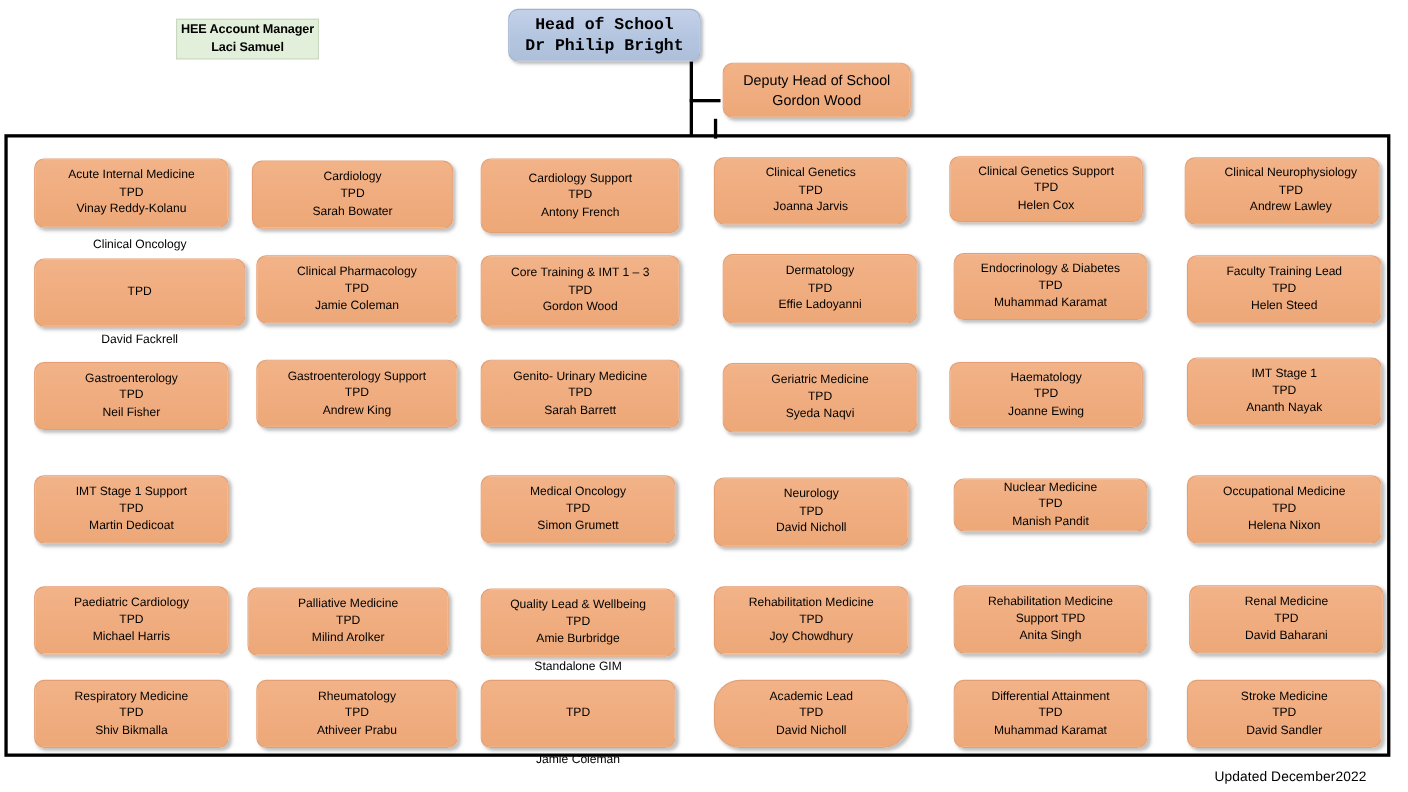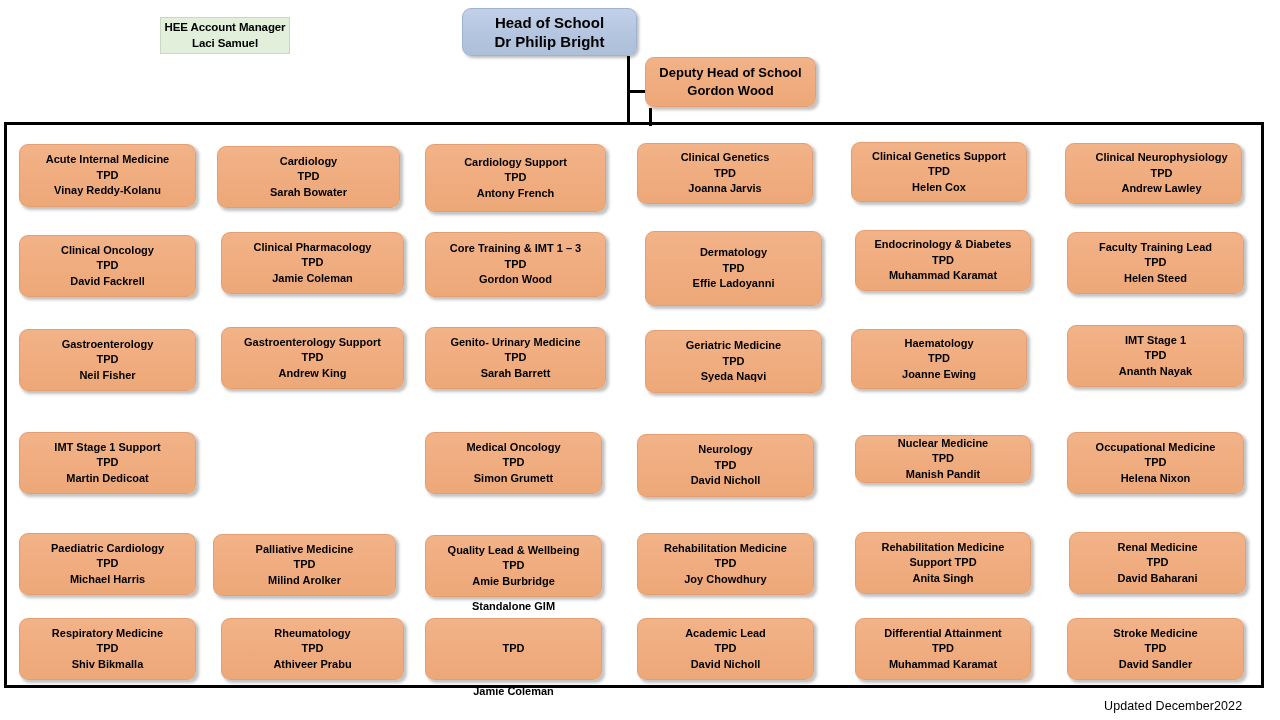--- a/index.html
+++ b/index.html
@@ -62,24 +62,25 @@
     background: linear-gradient(to bottom, #f2b388 0%, #f0ad80 45%, #eda878 100%);
     border: 1px solid #e39f73;
     border-radius: 9px;
     box-sizing: border-box;
     display: flex;
     flex-direction: column;
     align-items: center;
     justify-content: center;
     text-align: center;
     font-size: 11px;
-    font-weight: bold;
+    font-weight: normal;
     line-height: 1.42;
     box-shadow: 2.5px 2.5px 3px rgba(120,120,120,0.45);
     padding: 0 4px;
+    margin-left: 12px;
   }
   .node.deputy {
     font-size: 13px;
     line-height: 1.35;
   }
   .node .ln { display: block; white-space: nowrap; }
 
   
   .vline {
     position: absolute;
@@ -111,21 +112,21 @@
 </head>
 <body>
 
 <div id="canvas">
 
   <div class="hee-box" style="left:160px; top:17px; width:130px; height:37px;">
     <span class="ln">HEE Account Manager</span>
     <span class="ln">Laci Samuel</span>
   </div>
 
-  <div class="head-box" style="left:462px; top:8px; width:175px; height:48px;">
+  <div class="head-box" style="left:462px; top:8px; width:175px; height:48px;font-family:Liberation Mono, monospace;">
     <span class="ln">Head of School</span>
     <span class="ln">Dr Philip Bright</span>
   </div>
 
   <div class="vline" style="left:627px; top:56px; height:68px;"></div>
 
   <div class="hline" style="left:627px; top:90px; width:28px;"></div>
 
   <div class="vline" style="left:649px; top:108px; height:18px;"></div>
 
@@ -160,36 +161,36 @@
     <span class="ln">Clinical Genetics  Support</span>
     <span class="ln">TPD</span>
     <span class="ln">Helen Cox</span>
   </div>
   <div class="node" style="left:1065px; top:143px; width:177px; height:61px;padding-left:20px;">
     <span class="ln">Clinical Neurophysiology</span>
     <span class="ln">TPD</span>
     <span class="ln">Andrew Lawley</span>
   </div>
 
-  <div class="node" style="left:19px; top:235px; width:177px; height:62px;">
+  <div class="node" style="left:19px; top:235px; width:192px; height:62px;gap:28px;">
     <span class="ln">Clinical Oncology</span>
     <span class="ln">TPD</span>
     <span class="ln">David Fackrell</span>
   </div>
   <div class="node" style="left:221px; top:232px; width:183px; height:62px;">
     <span class="ln">Clinical Pharmacology</span>
     <span class="ln">TPD</span>
     <span class="ln">Jamie Coleman</span>
   </div>
   <div class="node" style="left:425px; top:232px; width:181px; height:65px;">
     <span class="ln">Core Training &amp; IMT 1 – 3</span>
     <span class="ln">TPD</span>
     <span class="ln">Gordon  Wood</span>
   </div>
-  <div class="node" style="left:645px; top:231px; width:177px; height:75px;">
+  <div class="node" style="left:645px; top:231px; width:177px; height:63px;">
     <span class="ln">Dermatology</span>
     <span class="ln">TPD</span>
     <span class="ln">Effie Ladoyanni</span>
   </div>
   <div class="node" style="left:855px; top:230px; width:176px; height:61px;">
     <span class="ln">Endocrinology  &amp; Diabetes</span>
     <span class="ln">TPD</span>
     <span class="ln">Muhammad Karamat</span>
   </div>
   <div class="node" style="left:1067px; top:232px; width:177px; height:62px;">
@@ -294,21 +295,21 @@
   <div class="node" style="left:221px; top:618px; width:183px; height:62px;">
     <span class="ln">Rheumatology</span>
     <span class="ln">TPD</span>
     <span class="ln">Athiveer Prabu</span>
   </div>
   <div class="node" style="left:425px; top:618px; width:177px; height:62px;gap:27px;">
     <span class="ln">Standalone GIM</span>
     <span class="ln">TPD</span>
     <span class="ln">Jamie Coleman</span>
   </div>
-  <div class="node" style="left:637px; top:618px; width:177px; height:62px;">
+  <div class="node" style="left:637px; top:618px; width:177px; height:62px;border-radius:24px;">
     <span class="ln">Academic Lead</span>
     <span class="ln">TPD</span>
     <span class="ln">David  Nicholl</span>
   </div>
   <div class="node" style="left:855px; top:618px; width:176px; height:62px;">
     <span class="ln">Differential Attainment</span>
     <span class="ln">TPD</span>
     <span class="ln">Muhammad Karamat</span>
   </div>
   <div class="node" style="left:1067px; top:618px; width:177px; height:62px;">

